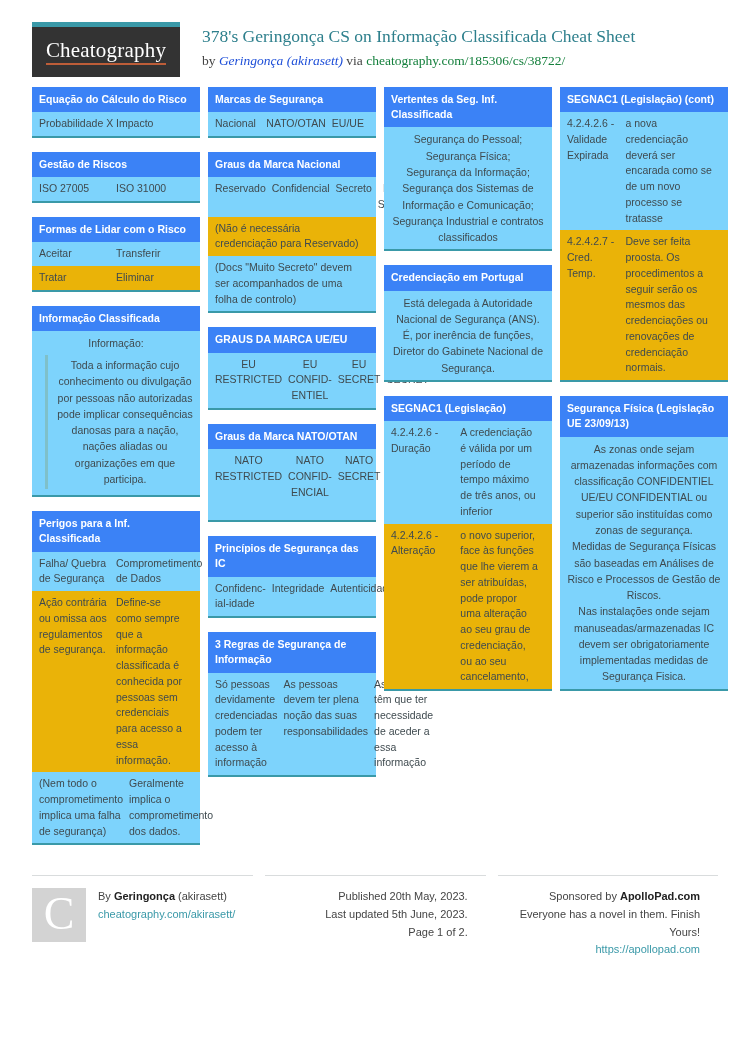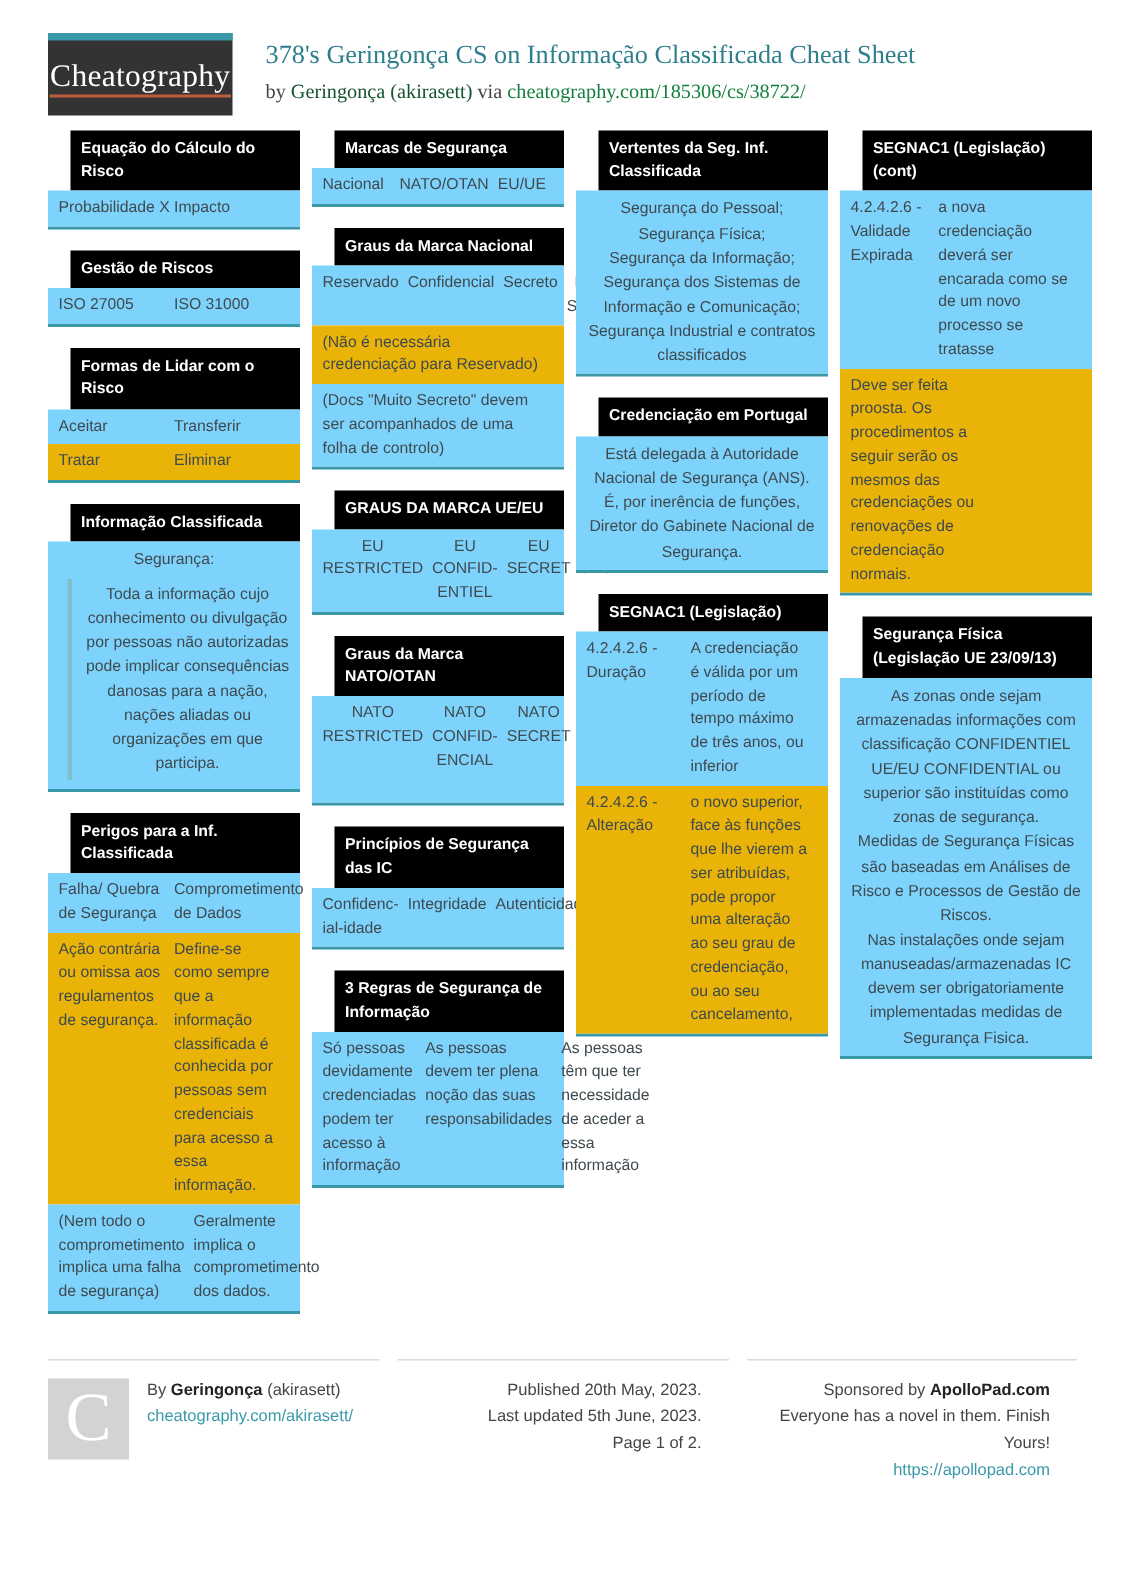--- a/index.html
+++ b/index.html
@@ -19,21 +19,21 @@
     position: relative;
   }
 
   
   .header {
     display: flex;
     align-items: flex-start;
     padding: 22px 12px 10px 12px;
   }
   .logo-box {
-    width: 123px; height: 55px;
+    width: 148px; height: 55px;
     background: #333333;
     border-top: 5px solid #3a99a8;
     display: flex;
     align-items: center;
     justify-content: center;
     flex: 0 0 auto;
   }
   .logo-text {
     color: #ffffff;
     font-family: "Liberation Serif", serif;
@@ -52,45 +52,44 @@
     line-height: 1.25;
     margin: 0 0 4px 0;
   }
   .byline {
     font-family: "Liberation Serif", serif;
     font-size: 13.5px;
     color: #444;
     line-height: 1.3;
   }
   .byline .lnk { color: #15803d; }
-  .byline .who { color: #14532d; }
+  .byline .who { color: #1d4ed8; font-style: italic; }
 
   
   .columns {
     display: flex;
     gap: 8px;
     padding: 0 12px;
     align-items: flex-start;
   }
   .col { width: 168px; flex: 0 0 168px; }
 
   
   .card {
     margin-bottom: 14px;
     border-bottom: 2px solid #3a99a8;
     position: relative;
   }
   .card-head {
-    background: #000000;
+    background: #3b82f6;
     color: #ffffff;
     font-size: 10.5px;
     font-weight: bold;
     padding: 5px 7px 5px 7px;
     line-height: 1.45;
-    margin-left: 15px;
   }
   .rows { }
   .row {
     display: flex;
     font-size: 10.5px;
     color: #3f4a4f;
     line-height: 1.5;
     padding: 4px 7px;
     background: #eab308;
   }
@@ -197,21 +196,21 @@
             <div class="cell">Tratar</div>
             <div class="cell">Eliminar</div>
           </div>
         </div>
       </div>
 
       <div class="card">
         <div class="card-head">Informação Classificada</div>
         <div class="rows">
           <div class="row desc alt">
-            <div class="plain-line">Segurança:</div>
+            <div class="plain-line">Informação:</div>
             <div class="quote">Toda a informação cujo conhecimento ou divulgação por pessoas não autorizadas pode implicar consequências danosas para a nação, nações aliadas ou organizações em que participa.</div>
           </div>
         </div>
       </div>
 
       <div class="card">
         <div class="card-head">Perigos para a Inf. Classificada</div>
         <div class="rows">
           <div class="row cols-2 alt">
             <div class="cell">Falha/ Quebra de Segurança</div>
@@ -355,20 +354,21 @@
     <div class="col">
 
       <div class="card">
         <div class="card-head">SEGNAC1 (Legislação) (cont)</div>
         <div class="rows">
           <div class="row k38 alt">
             <div class="cell">4.2.4.2.6 - Validade Expirada</div>
             <div class="cell">a nova credenciação deverá ser encarada como se de um novo processo se tratasse</div>
           </div>
           <div class="row k38">
+            <div class="cell">4.2.4.2.7 - Cred. Temp.</div>
             <div class="cell">Deve ser feita proosta. Os procedimentos a seguir serão os mesmos das credenciações ou renovações de credenciação normais.</div>
           </div>
         </div>
       </div>
 
       <div class="card">
         <div class="card-head">Segurança Física (Legislação UE 23/09/13)</div>
         <div class="rows">
           <div class="row desc alt">
             <div class="plain-line">As zonas onde sejam armazenadas informações com classificação CONFIDENTIEL UE/EU CONFIDENTIAL ou superior são instituídas como zonas de segurança.</div>

